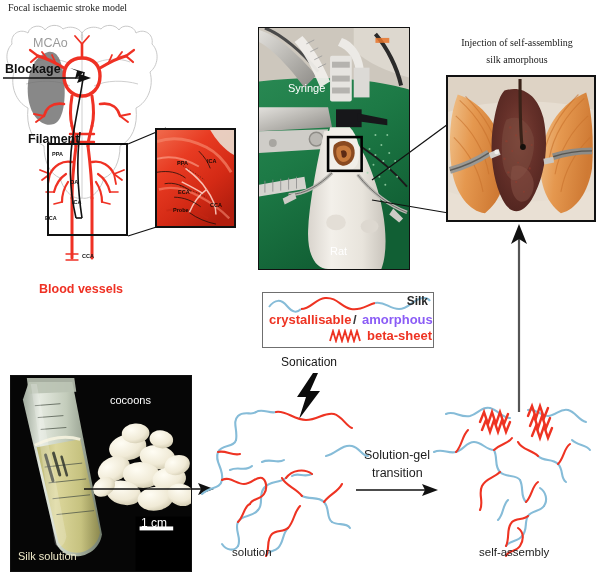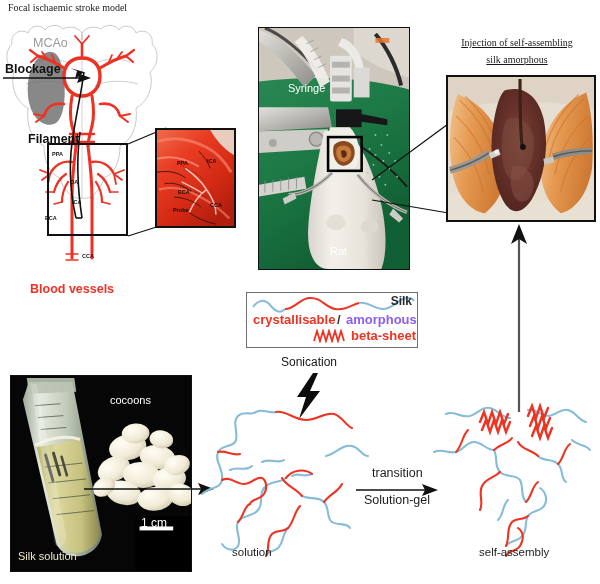--- a/index.html
+++ b/index.html
@@ -4,21 +4,21 @@
 <style>
   html,body{margin:0;padding:0;background:#ffffff;}
   body{width:600px;height:584px;position:relative;overflow:hidden;
        font-family:"Liberation Sans", sans-serif;}
   .fig{position:absolute;left:0;top:0;width:600px;height:584px;}
   .abs{position:absolute;}
 
   
   .title-serif{font-family:"Liberation Serif", serif;font-size:10px;color:#1a1a1a;
                white-space:nowrap;line-height:1.15;}
-  .title-serif.center{text-align:center;text-decoration:underline;}
+  .title-serif.center{text-align:center;}
 
   
   .lbl-bold{font-family:"Liberation Sans",sans-serif;font-weight:bold;font-size:12.5px;color:#111;white-space:nowrap;}
   .lbl-gray{font-family:"Liberation Sans",sans-serif;font-size:12.5px;color:#9a9a9a;white-space:nowrap;}
   .lbl-red{font-family:"Liberation Sans",sans-serif;font-weight:bold;font-size:12.5px;color:#ef3124;white-space:nowrap;}
   .lbl-small{font-family:"Liberation Sans",sans-serif;font-weight:bold;font-size:5.5px;color:#111;white-space:nowrap;}
   .lbl-photo{font-family:"Liberation Sans",sans-serif;font-weight:bold;font-size:5.5px;color:#120d0a;white-space:nowrap;}
   .lbl-white{font-family:"Liberation Sans",sans-serif;font-size:11px;color:#ffffff;white-space:nowrap;}
   .lbl-cream{font-family:"Liberation Sans",sans-serif;font-size:11px;color:#efe9c8;white-space:nowrap;}
   .lbl-dark{font-family:"Liberation Sans",sans-serif;font-size:12px;color:#161616;white-space:nowrap;}
@@ -203,21 +203,21 @@
       </g>
     </svg>
   </div>
 
   <div class="abs lbl-photo" style="left:177px;top:160px;color:#1a0a06;">PPA</div>
   <div class="abs lbl-photo" style="left:207px;top:158px;color:#1a0a06;">ICA</div>
   <div class="abs lbl-photo" style="left:178px;top:189px;color:#1a0a06;">ECA</div>
   <div class="abs lbl-photo" style="left:173px;top:207px;color:#1a0a06;">Probe</div>
   <div class="abs lbl-photo" style="left:210px;top:202px;color:#1a0a06;">CCA</div>
 
-  <div class="abs lbl-red" style="left:30px;top:282px;text-align:right;">Blood vessels</div>
+  <div class="abs lbl-red" style="left:39px;top:282px;text-align:right;">Blood vessels</div>
 
 
   <div class="abs frame-thin" style="left:258px;top:27px;width:152px;height:243px;">
     <svg width="100%" height="100%" viewBox="0 0 152 243" preserveAspectRatio="none">
       <defs>
         <linearGradient id="drape" x1="0" y1="0" x2="0.4" y2="1">
           <stop offset="0%" stop-color="#2e8f58"></stop>
           <stop offset="55%" stop-color="#1d7a46"></stop>
           <stop offset="100%" stop-color="#115f34"></stop>
         </linearGradient>
@@ -406,21 +406,21 @@
       <path d="M148,76 C134,76 120,78 108,82" stroke="#57554f" stroke-width="1.4" fill="none"></path>
       <path d="M108,82 L98,84 L99,90 L109,88 Z" fill="#c9c7c2"></path>
     </svg>
   </div>
 
   <svg class="abs" style="left:508px;top:222px;" width="22" height="192" viewBox="0 0 22 192">
     <line x1="11" y1="190" x2="11" y2="16" stroke="#555" stroke-width="2.2"></line>
     <path d="M11,2 L3,22 L11,17 L19,22 Z" fill="#111"></path>
   </svg>
 
-  <div class="abs legend-box" style="left:246px;top:292px;width:172px;height:56px;text-decoration:underline;">
+  <div class="abs legend-box" style="left:262px;top:292px;width:172px;height:56px;text-decoration:underline;">
 
     <svg class="abs" style="left:4px;top:2px;" width="164" height="20" viewBox="0 0 164 20">
       <path d="M2,12 C8,4 14,4 20,11 C26,18 30,18 34,14" stroke="#86bcd8" stroke-width="2" fill="none"></path>
       <path d="M34,14 C44,14 48,4 58,3 C70,2 74,12 84,14 C94,16 100,10 108,8" stroke="#ee3322" stroke-width="2" fill="none"></path>
       <path d="M108,8 C118,6 122,14 132,14 C142,14 146,4 156,3 C160,2.5 162,4 163,6" stroke="#86bcd8" stroke-width="2" fill="none"></path>
     </svg>
     <div class="abs leg-dark" style="right:5px;top:1px;">Silk</div>
     <div class="abs leg-red" style="left:6px;top:19px;">crystallisable</div>
     <div class="abs leg-slash" style="left:90px;top:19px;">/</div>
     <div class="abs leg-blue" style="left:99px;top:19px;">amorphous</div>
@@ -544,21 +544,21 @@
         <path d="M124,102 C130,94 138,92 142,84"></path>
         <path d="M88,128 C94,122 94,112 100,106"></path>
         <path d="M66,156 C70,148 66,140 72,134 C76,130 84,132 88,128"></path>
         <path d="M38,122 C44,116 44,106 50,104"></path>
         <path d="M18,52 C26,50 32,56 40,54"></path>
       </g>
     </g>
   </svg>
   <div class="abs lbl-mid" style="left:232px;top:546px;">solution</div>
 
-  <div class="abs lbl-mid" style="left:364px;top:448px;font-size:12.5px;margin-top:45px;">Solution-gel</div>
+  <div class="abs lbl-mid" style="left:364px;top:448px;font-size:12.5px;">Solution-gel</div>
   <div class="abs lbl-mid" style="left:372px;top:466px;font-size:12.5px;">transition</div>
   <svg class="abs" style="left:356px;top:483px;" width="84" height="14" viewBox="0 0 84 14">
     <line x1="0" y1="7" x2="70" y2="7" stroke="#111" stroke-width="1.6"></line>
     <path d="M82,7 L66,1 L69,7 L66,13 Z" fill="#111"></path>
   </svg>
 
   <svg class="abs" style="left:432px;top:400px;" width="160" height="160" viewBox="0 0 160 160">
     <g fill="none" stroke-width="2.1" stroke-linecap="round">
       <g stroke="#86bcd8">
         <path d="M14,14 C22,10 28,18 38,16 C46,14 50,6 58,8"></path>

